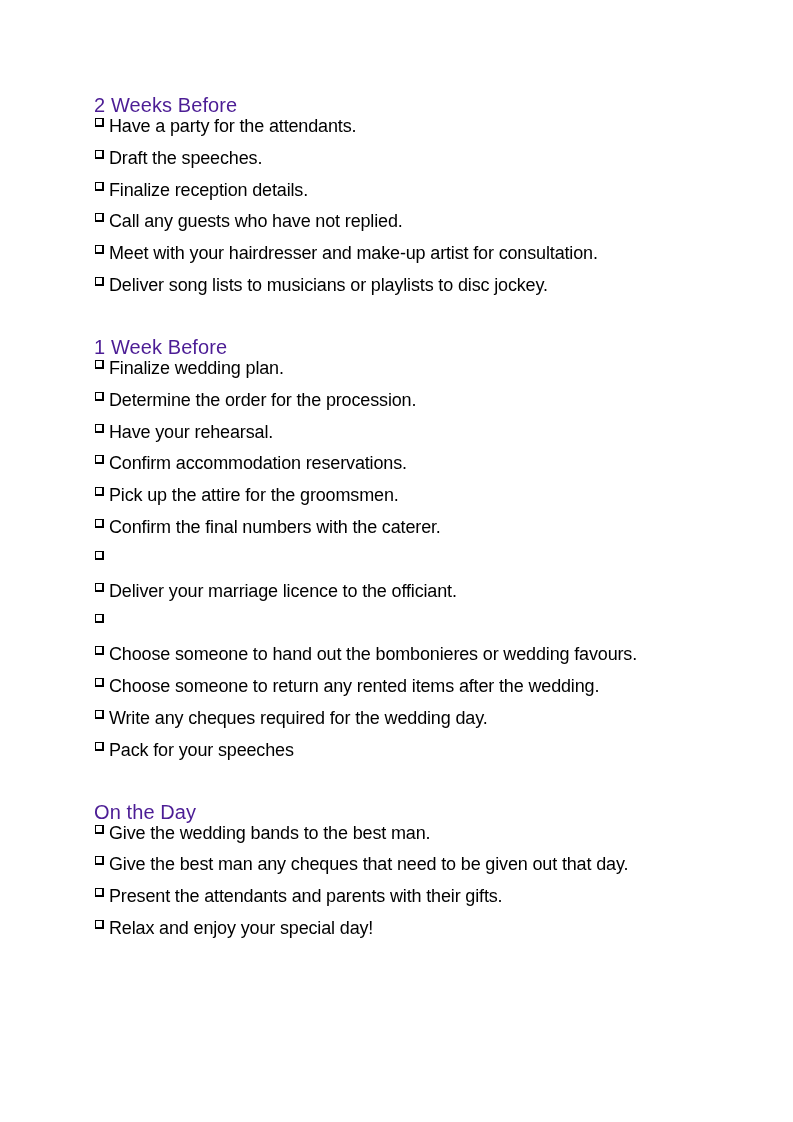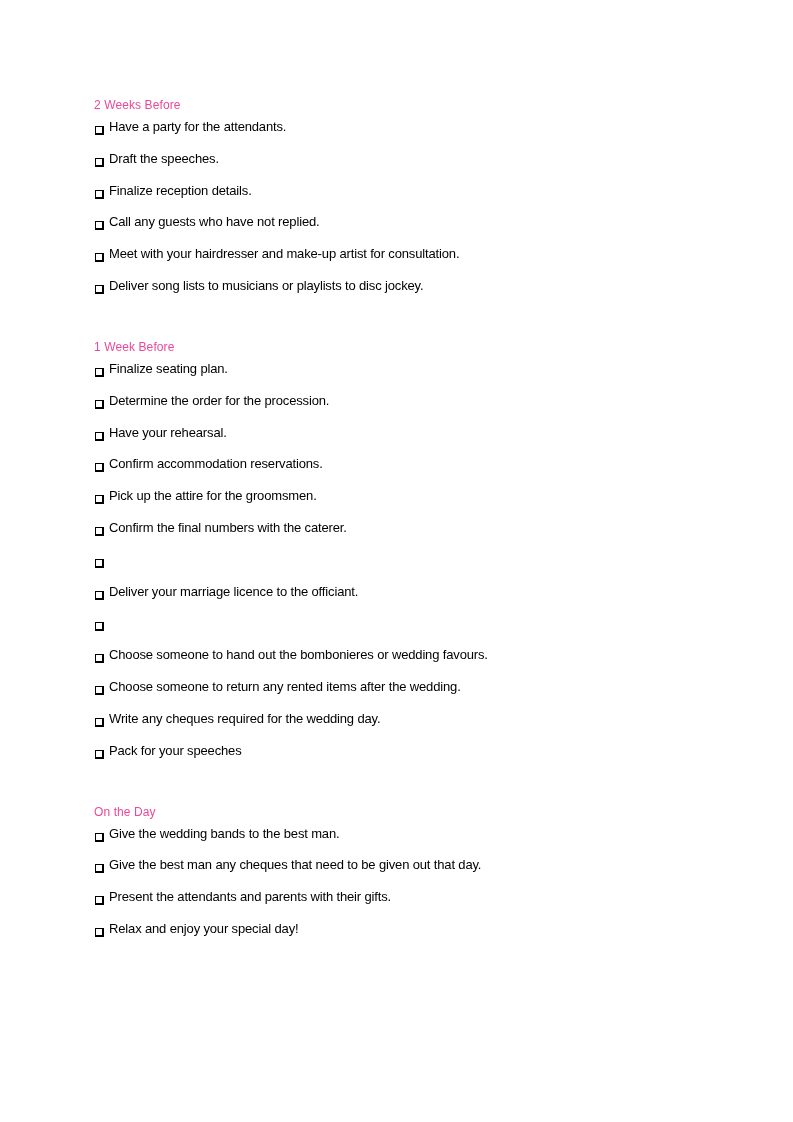--- a/index.html
+++ b/index.html
@@ -18,32 +18,32 @@
     .page {
       position: absolute;
       left: 94px;
       top: 95px;
       width: 620px;
     }
     .section {
       margin-bottom: 0;
     }
     .section-heading {
-      font-size: 12px;
-      color: #ec4899;
+      font-size: 20px;
+      color: #4c1d95;
       line-height: 20px;
       height: 20px;
       margin: 0 0 3px 0;
       font-weight: normal;
       letter-spacing: 0.1px;
     }
     .item {
       display: flex;
-      align-items: flex-end;
-      font-size: 13px;
+      align-items: flex-start;
+      font-size: 18px;
       line-height: 17px;
       height: 17px;
       margin-bottom: 14.8px;
       letter-spacing: -0.15px;
     }
     .item:last-child {
       margin-bottom: 0;
     }
     .checkbox {
       display: inline-block;
@@ -93,21 +93,21 @@
         <span>Deliver song lists to musicians or playlists to disc jockey.</span>
       </div>
   </div>
 
   <div class="gap-1"></div>
 
   <div class="section">
     <div class="section-heading">1 Week Before</div>
     <div class="item">
         <span class="checkbox"></span>
-        <span>Finalize seating plan.</span>
+        <span>Finalize wedding plan.</span>
       </div>
     <div class="item">
         <span class="checkbox"></span>
         <span>Determine the order for the procession.</span>
       </div>
     <div class="item">
         <span class="checkbox"></span>
         <span>Have your rehearsal.</span>
       </div>
     <div class="item">

